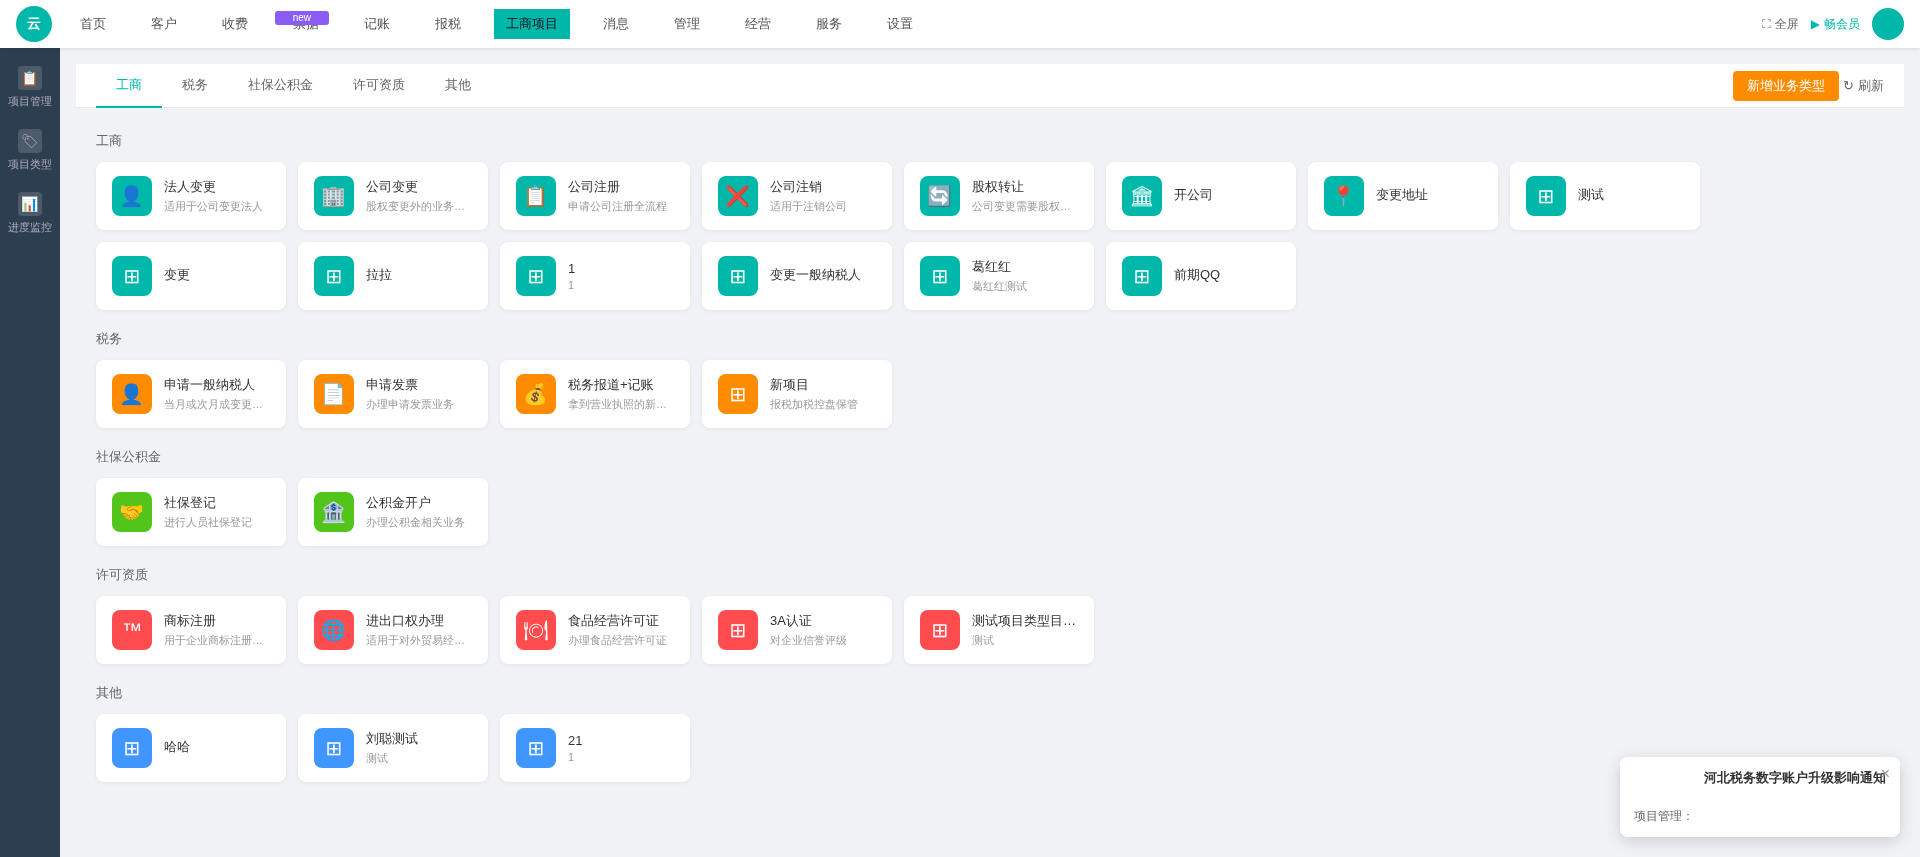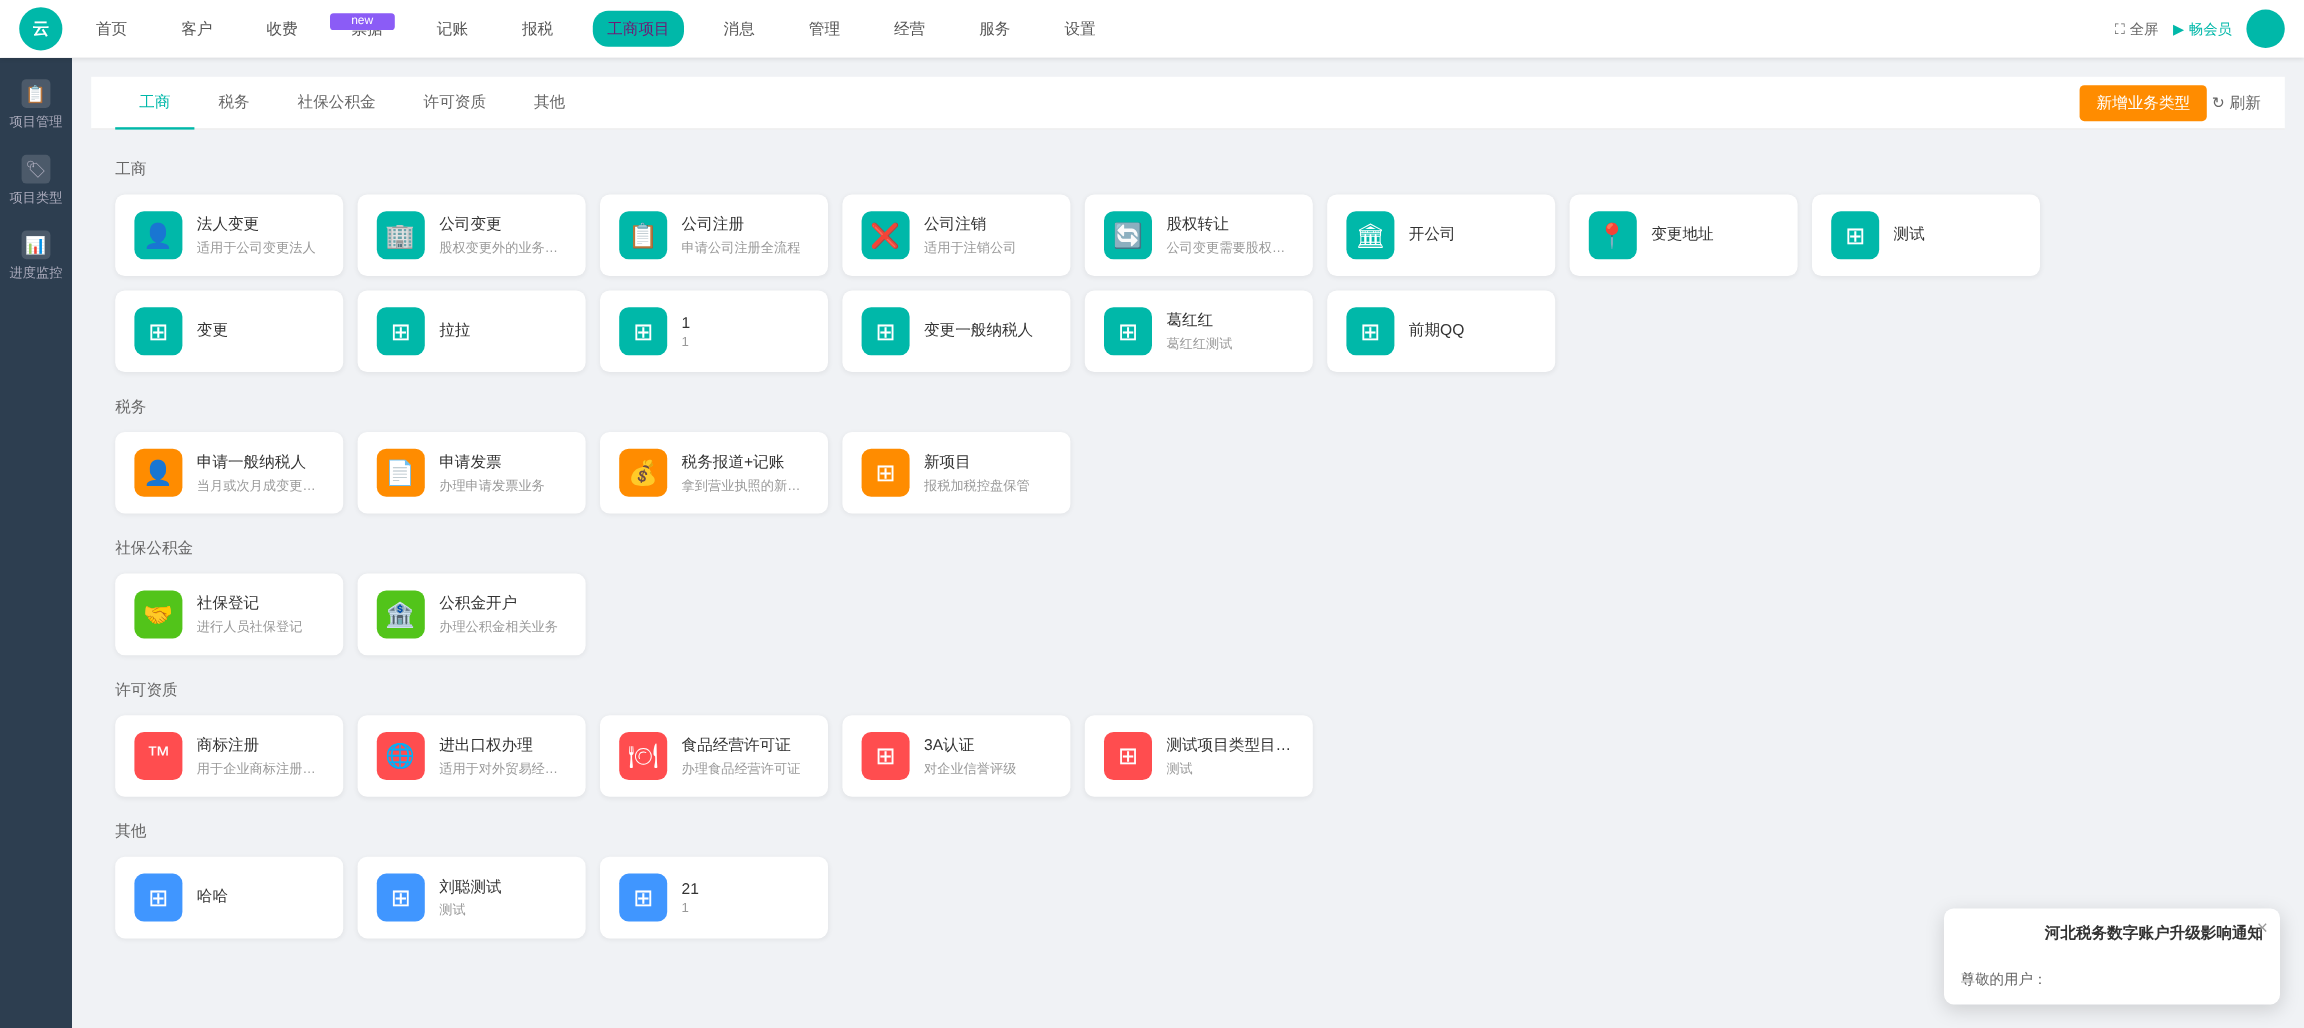--- a/index.html
+++ b/index.html
@@ -30,22 +30,22 @@
       padding: 6px 12px;
       cursor: pointer;
       border-radius: 4px;
       color: #555;
       font-size: 13px;
       position: relative;
       white-space: nowrap;
     }
     .nav-item.active {
       background: #00b8a9;
-      color: #701a75;
-      border-radius: 13px;
+      color: #0f172a;
+      border-radius: 0;
     }
     .nav-item .new-badge {
       position: absolute;
       top: 2px; right: 2px;
       background: #8b5cf6;
       color: #fff;
       font-size: 10px;
       padding: 0 18px;
       border-radius: 3px;
       line-height: 14px;
@@ -528,14 +528,14 @@
           </div>
         </div>
       </div>
     </div>
 
 </main>
 
 <div class="notification-panel" id="notif-panel">
   <span class="notif-close">×</span>
   <div class="notif-title">河北税务数字账户升级影响通知</div>
-  <div class="notif-body">尊敬的用户：</div>
+  <div class="notif-body">项目管理：</div>
 </div>
 
 </body></html>

